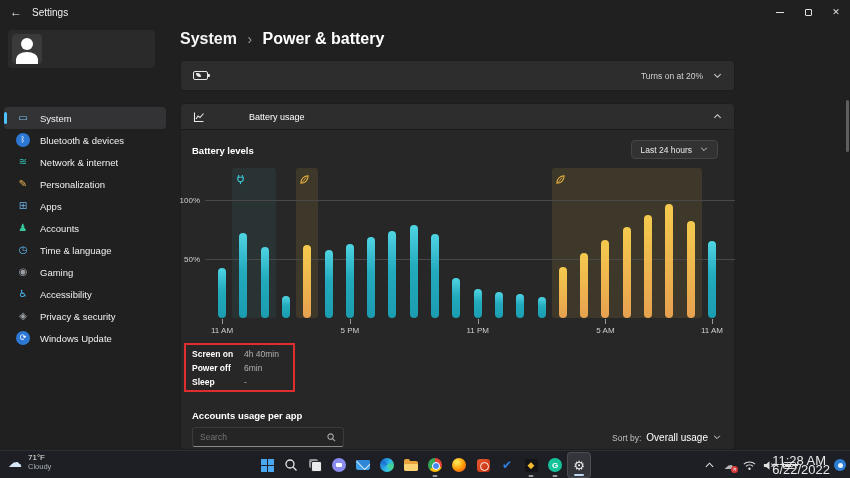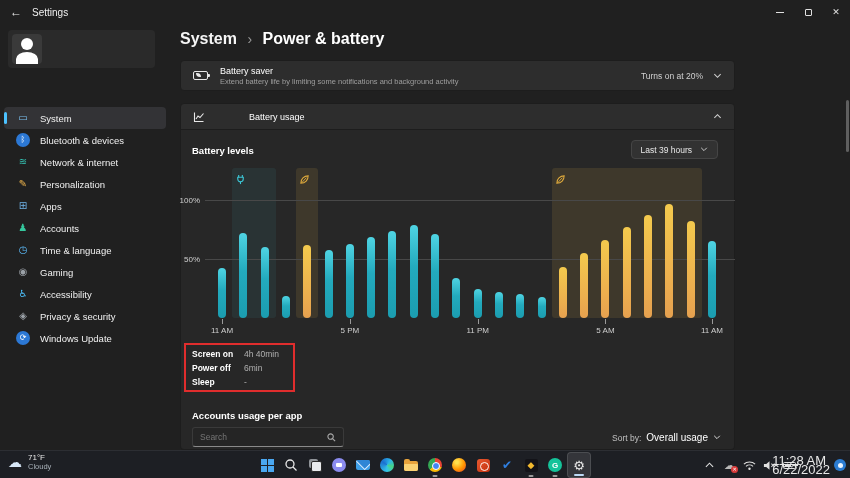--- a/index.html
+++ b/index.html
@@ -211,24 +211,20 @@
 <div class="breadcrumb">
   <span class="crumb-root">System</span>
   <span class="crumb-sep">›</span>
   <span class="crumb-page">Power &amp; battery</span>
 </div>
 
 <div class="card saver-card">
   <div class="battery-shape">
       <div class="leafdot"></div>
     </div>
-  <div class="saver-text">
-    <div class="t">Battery saver</div>
-    <div class="d">Extend battery life by limiting some notifications and background activity</div>
-  </div>
   <div class="saver-right">
     <span class="saver-value">Turns on at 20%</span>
     <span class="chev">
         <svg width="9" height="9" viewBox="0 0 10 10">
           <polyline points="1.5,3.5 5,7 8.5,3.5" fill="none" stroke="#d0d0d0" stroke-width="1.2"></polyline>
         </svg>
       </span>
   </div>
 </div>
 
@@ -242,21 +238,21 @@
       <svg width="9" height="9" viewBox="0 0 10 10">
         <polyline points="1.5,6.5 5,3 8.5,6.5" fill="none" stroke="#d0d0d0" stroke-width="1.2"></polyline>
       </svg>
     </span>
 </div>
 
 <div class="usage-body"></div>
 
 <div class="levels-label">Battery levels</div>
 <div class="range-dd">
-  <span class="v">Last 39 hours</span>
+  <span class="v">Last 24 hours</span>
   <span class="chev">
       <svg width="8" height="8" viewBox="0 0 10 10">
         <polyline points="1.5,3.5 5,7 8.5,3.5" fill="none" stroke="#d0d0d0" stroke-width="1.2"></polyline>
       </svg>
     </span>
 </div>
 
 <div class="chart" id="chart">
     <div class="region charging" style="left: 27.304px; width: 43.304px;">
       <span class="ric"><svg width="11" height="11" viewBox="0 0 12 12">

